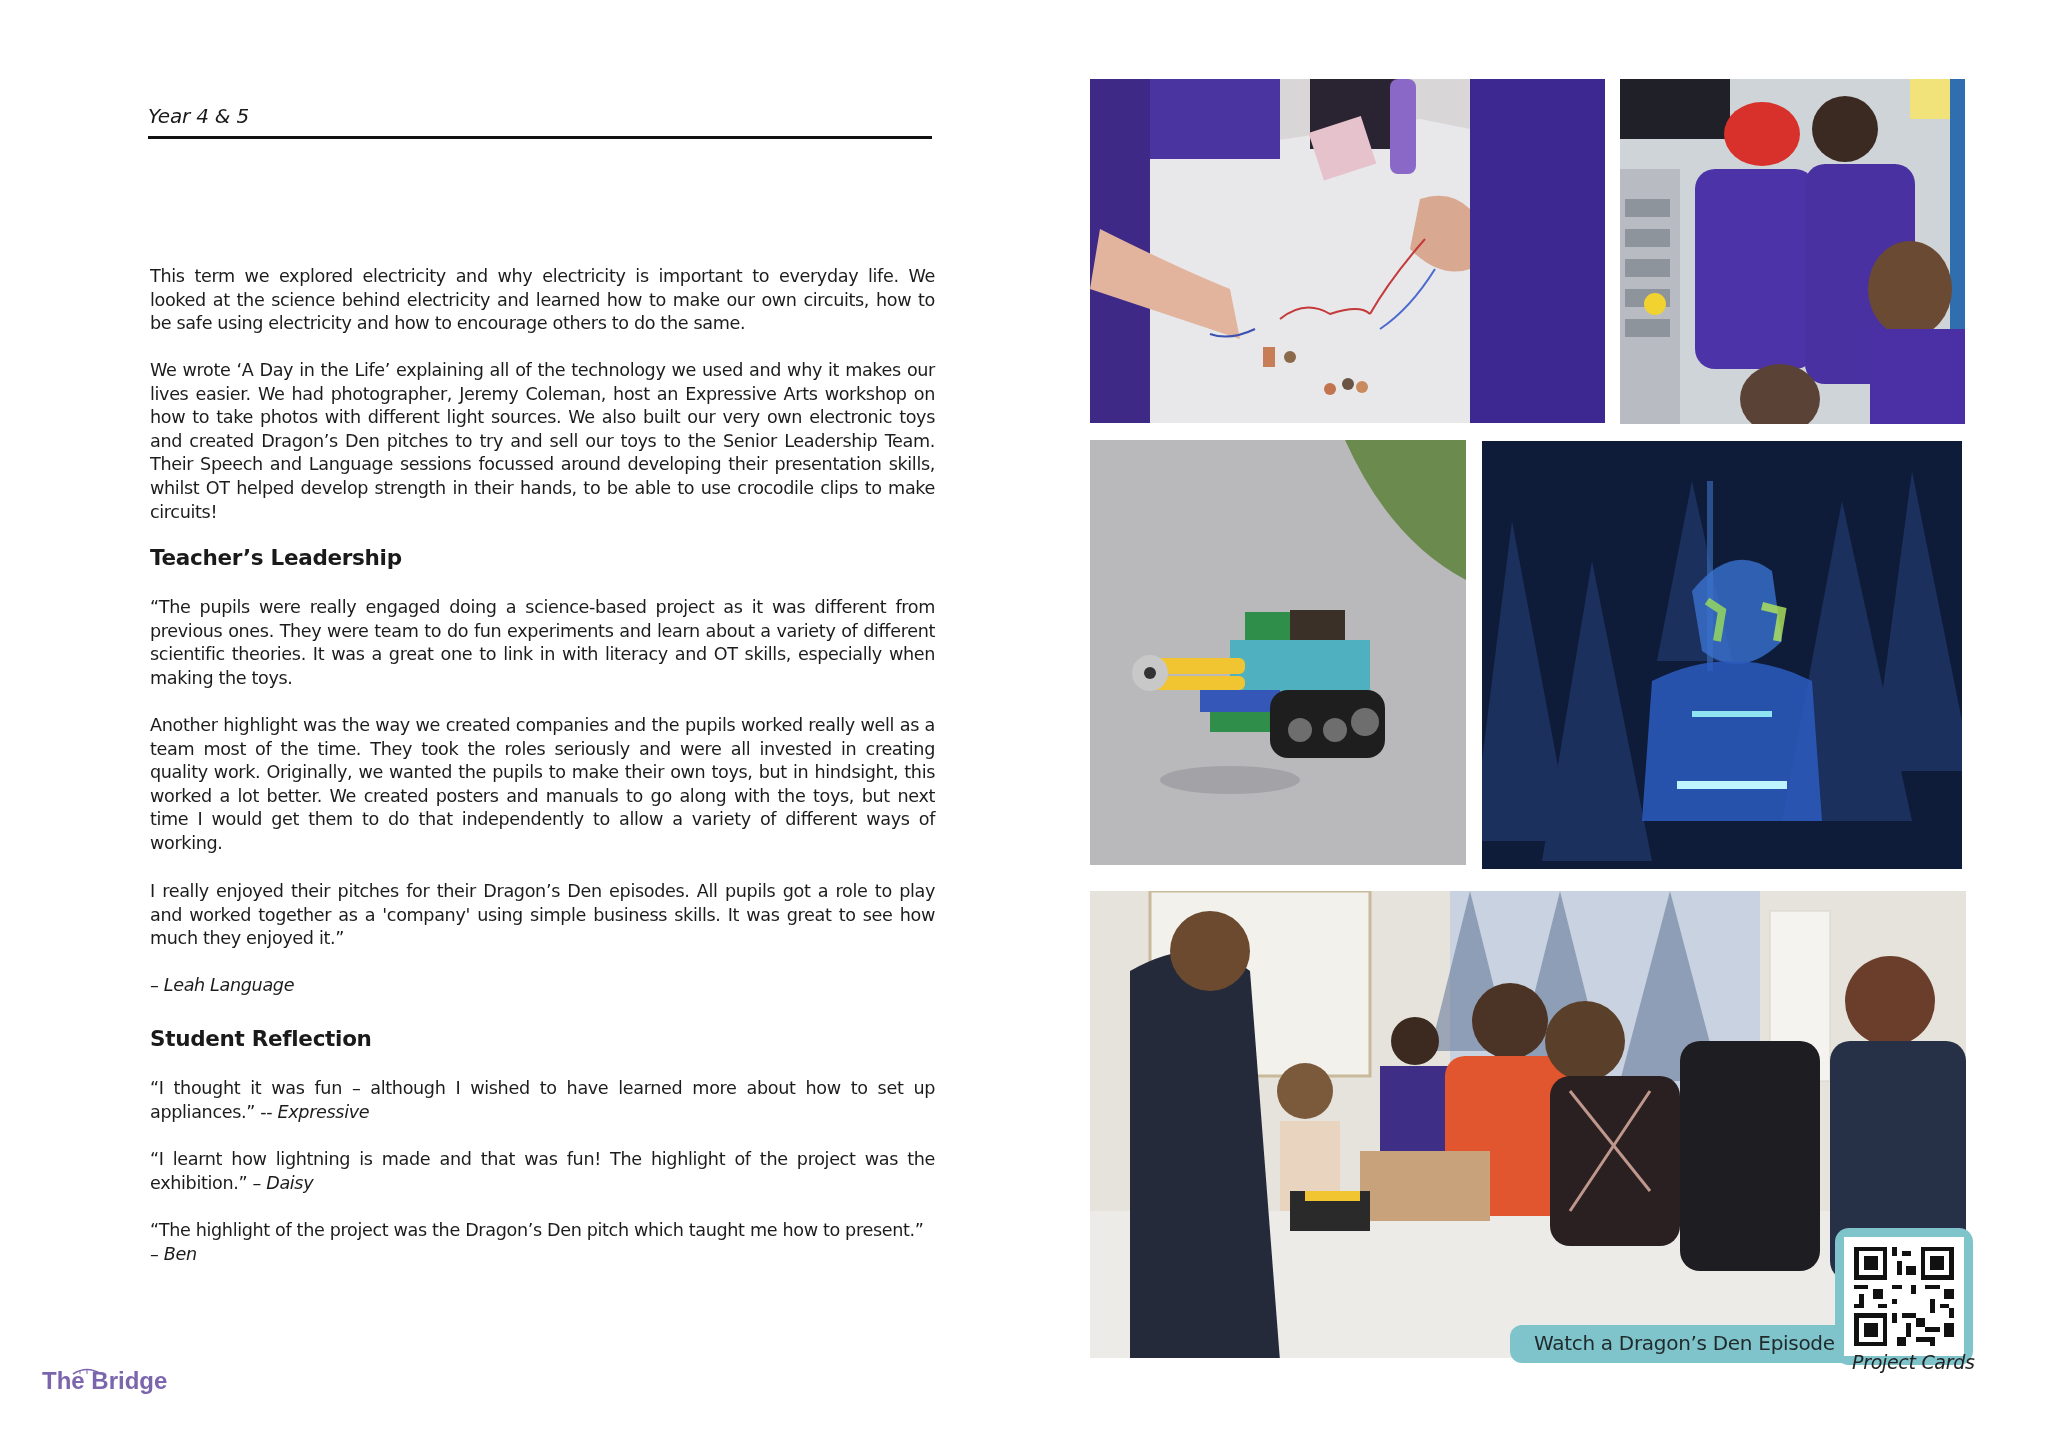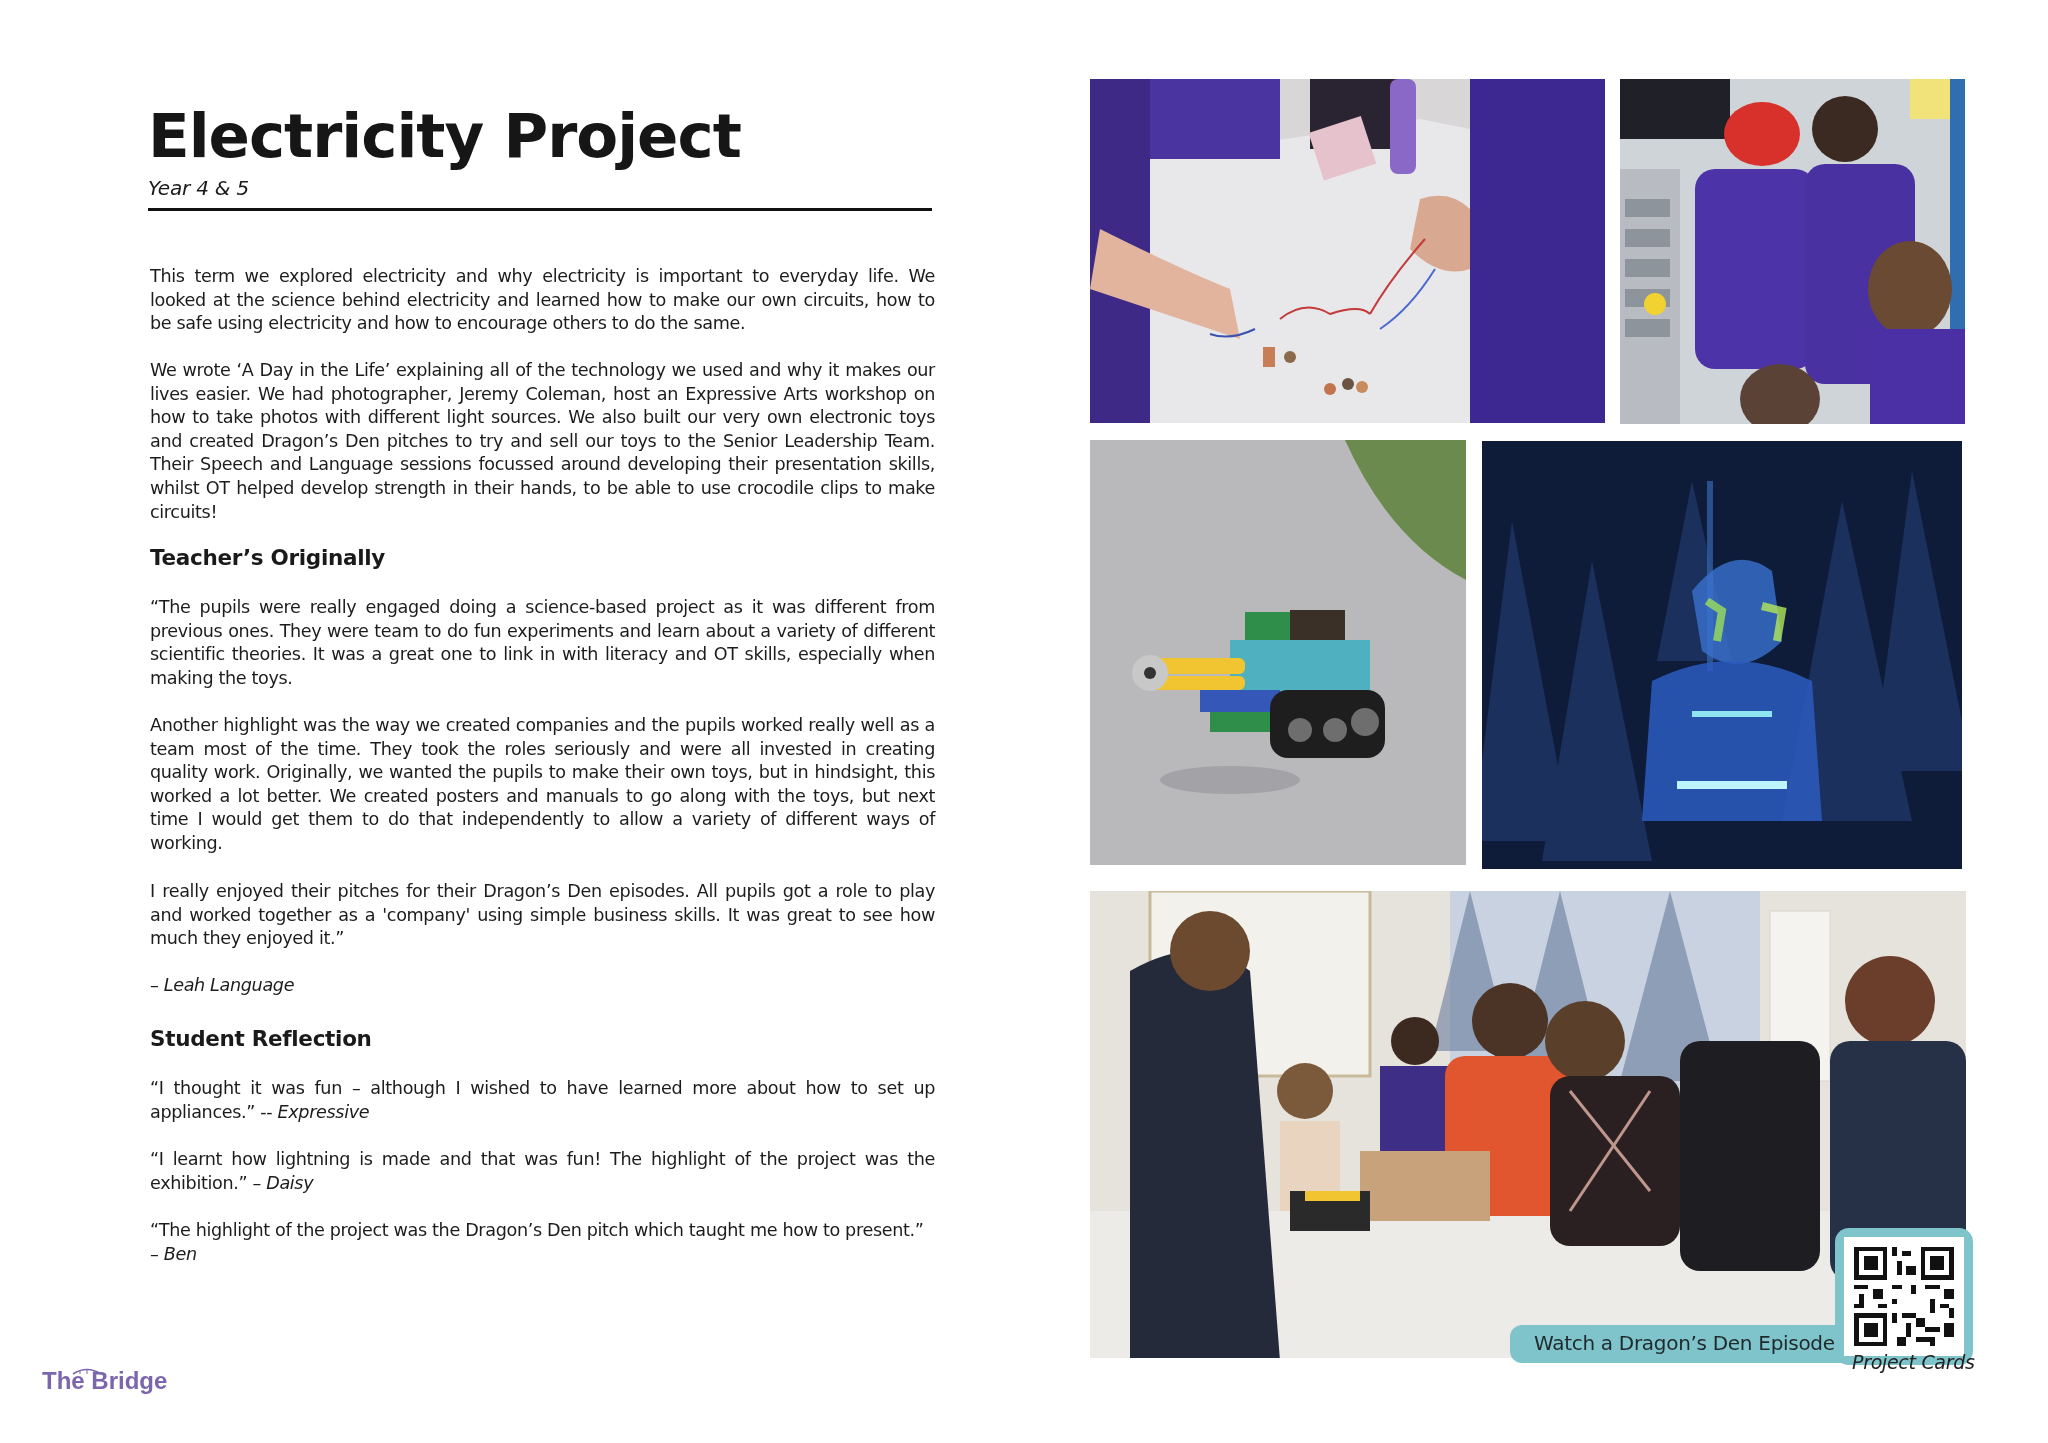--- a/index.html
+++ b/index.html
@@ -35,33 +35,32 @@
   .logo { position: absolute; left: 42px; top: 1367px; font-family: "Liberation Sans", sans-serif;
           font-weight: bold; font-size: 24px; color: #7b65ad; letter-spacing: 0px; }
   .logo-arch { position: absolute; left: 72px; top: 1367px; width: 30px; height: 8px; }
   .footer { position: absolute; left: 1852px; top: 1351px; font-style: italic; font-size: 19px;
             font-family: "DejaVu Sans", sans-serif; color: #222; letter-spacing: -0.3px; }
 </style>
 </head>
 <body>
 
 <div class="left-col">
-  <h1 class="title">Electricity Project</h1>
   <p class="subtitle">Year 4 &amp; 5</p>
   <div class="rule"></div>
 </div>
 
 <div class="body-text" style="top:265px;">
   <p>This term we explored electricity and why electricity is important to everyday life. We looked at the science behind electricity and learned how to make our own circuits, how to be safe using electricity and how to encourage others to do the same.</p>
 </div>
 <div class="body-text" style="top:359px;">
   <p>We wrote ‘A Day in the Life’ explaining all of the technology we used and why it makes our lives easier. We had photographer, Jeremy Coleman, host an Expressive Arts workshop on how to take photos with different light sources. We also built our very own electronic toys and created Dragon’s Den pitches to try and sell our toys to the Senior Leadership Team. Their Speech and Language sessions focussed around developing their presentation skills, whilst OT helped develop strength in their hands, to be able to use crocodile clips to make circuits!</p>
 </div>
 
-<h2 class="heading" style="top:545px;">Teacher’s Originally</h2>
+<h2 class="heading" style="top:545px;">Teacher’s Leadership</h2>
 <div class="body-text" style="top:596px;">
   <p>“The pupils were really engaged doing a science-based project as it was different from previous ones. They were team to do fun experiments and learn about a variety of different scientific theories. It was a great one to link in with literacy and OT skills, especially when making the toys.</p>
 </div>
 <div class="body-text" style="top:714px;">
   <p>Another highlight was the way we created companies and the pupils worked really well as a team most of the time. They took the roles seriously and were all invested in creating quality work. Originally, we wanted the pupils to make their own toys, but in hindsight, this worked a lot better. We created posters and manuals to go along with the toys, but next time I would get them to do that independently to allow a variety of different ways of working.</p>
 </div>
 <div class="body-text" style="top:880px;">
   <p>I really enjoyed their pitches for their Dragon’s Den episodes. All pupils got a role to play and worked together as a 'company' using simple business skills. It was great to see how much they enjoyed it.”</p>
 </div>
 <div class="body-text" style="top:974px;">

